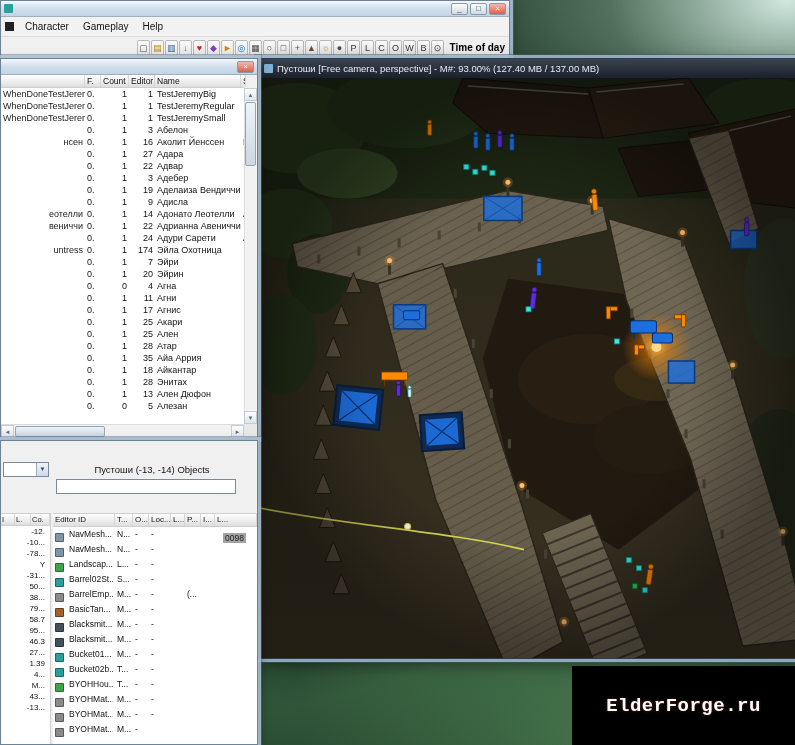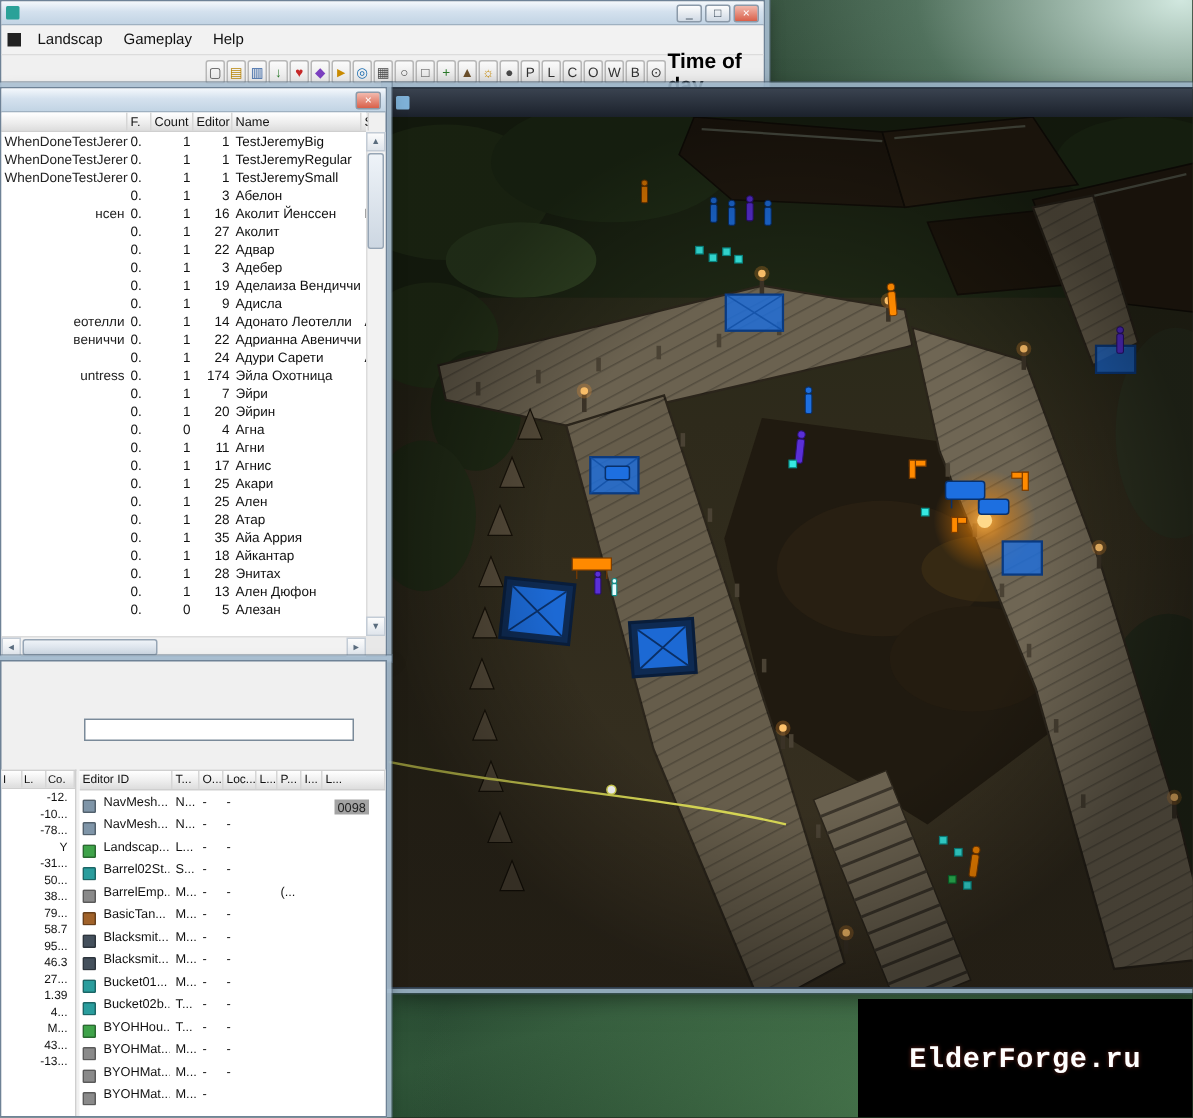--- a/index.html
+++ b/index.html
@@ -27,21 +27,21 @@
   .mini-ico{display:inline-block;width:9px;height:9px;border-radius:1px;margin-right:4px;}
 
   
   .app-top{left:0;top:0;width:510px;height:58px;z-index:1;}
   .menubar{height:20px;background:#f2f2f2;border-bottom:1px solid #dcdcdc;display:flex;align-items:center;padding:0 2px;}
   .menu-item{padding:2px 7px;font-size:10px;}
   .app-menu-ico{width:9px;height:9px;background:#222;margin:0 4px 0 2px;}
   .toolbar{height:21px;background:#f0f0f0;display:flex;align-items:center;padding-left:136px;}
   .tb-btn{width:13px;height:16px;margin-right:1px;font-size:9px;line-height:14px;text-align:center;
        background:linear-gradient(#fbfbfb,#e4e4e4);border:1px solid #b8b8b8;border-radius:2px;padding:0;overflow:hidden;}
-  .time-of-day{margin-left:auto;margin-right:4px;font-weight:bold;font-size:14px;color:#000;}
+  .time-of-day{margin-left:auto;margin-right:4px;font-weight:bold;font-size:10px;color:#000;}
 
   
   .users-win{left:0;top:58px;width:258px;height:380px;z-index:3;}
   .u-head{display:grid;grid-template-columns:84px 16px 28px 26px 86px 1fr;height:13px;margin-right:13px;
        background:linear-gradient(#ffffff,#ececec 60%,#dddddd);border-bottom:1px solid #cfcfcf;font-size:8.5px;}
   .u-head span{border-right:1px solid #d6d6d6;padding:1px 2px;overflow:hidden;white-space:nowrap;}
   .u-body{position:absolute;left:0;right:13px;top:29px;bottom:13px;background:#fff;overflow:hidden;}
   .u-row{display:grid;grid-template-columns:84px 16px 28px 26px 86px 1fr;height:12px;line-height:12px;font-size:9px;}
   .u-row span{overflow:hidden;white-space:nowrap;padding:0 2px;}
   .c-pre{text-align:right;color:#222;}
@@ -102,21 +102,21 @@
     <span style="margin-left:auto;display:flex;">
       <button class="win-btn">_</button>
       <button class="win-btn">□</button>
       <button class="win-btn close">×</button>
     </span>
   </div>
   <div class="menubar">
     <span class="app-menu-ico"></span>
     <span style="display:flex;">
 
-    <span class="menu-item">Landscap</span>
+    <span class="menu-item">Character</span>
         <span class="menu-item">Gameplay</span>
         <span class="menu-item">Help</span>
       </span>
   </div>
   <div class="toolbar">
     <span style="display:flex;">
 
         <button class="tb-btn" style="color: rgb(74, 74, 74);">▢</button>
 
         <button class="tb-btn" style="color: rgb(184, 134, 11);">▤</button>
@@ -225,21 +225,21 @@
         <span class="c-num">16</span>
         <span>Аколит Йенссен</span>
         <span>Й</span>
       </div>
 
       <div class="u-row">
         <span class="c-pre"></span>
         <span>0.</span>
         <span class="c-num">1</span>
         <span class="c-num">27</span>
-        <span>Аколит</span>
+        <span>Адара</span>
         <span></span>
       </div>
 
       <div class="u-row">
         <span class="c-pre"></span>
         <span>0.</span>
         <span class="c-num">1</span>
         <span class="c-num">22</span>
         <span>Адвар</span>
         <span></span>
@@ -432,20 +432,26 @@
   </div>
   <div class="hscroll">
     <span class="scr-arr" style="left:0;top:0;">◄</span>
     <span class="scr-thumb" style="left:14px;top:1px;width:90px;height:11px;"></span>
     <span class="scr-arr" style="right:0;top:0;">►</span>
   </div>
   <div class="scr-corner"></div>
 </div>
 
 <div class="win objects-win">
+  <div class="obj-toprow">
+    <span class="combo">
+      <span class="arrow">▼</span>
+    </span>
+    <span class="zone-label">Пустоши (-13, -14) Objects</span>
+  </div>
   <input class="obj-filter" value="" style="">
   <div class="coords-panel">
     <div class="co-head">
 
     <span>I</span>
         <span>L.</span>
         <span>Co.</span>
       </div>
     <div>
 
@@ -678,20 +684,21 @@
           <span></span>
         </div>
       </div>
   </div>
   <span class="stray-chip">0098</span>
 </div>
 
 <div class="win viewport-win" style="background:#10141a;box-shadow:0 0 0 3px rgba(168,193,212,.8),0 0 0 4px rgba(70,90,110,.5),3px 5px 16px rgba(0,0,0,.5);border:1px solid #2e3c4c;">
   <div class="vp-title">
     <span class="mini-ico" style="background:#7fb2d8;"></span>
+    <span>Пустоши [Free camera, perspective] - M#: 93.00% (127.40 MB / 137.00 MB)</span>
   </div>
   <div class="vp-client">
     <svg viewBox="0 0 540 578" preserveAspectRatio="xMidYMid slice">
       <defs>
         <linearGradient id="bg" x1="0" y1="0" x2="0" y2="1">
           <stop offset="0" stop-color="#232a18"></stop>
             <stop offset=".35" stop-color="#2e2a1b"></stop>
             <stop offset="1" stop-color="#393122"></stop>
         </linearGradient>
         <radialGradient id="fire">

